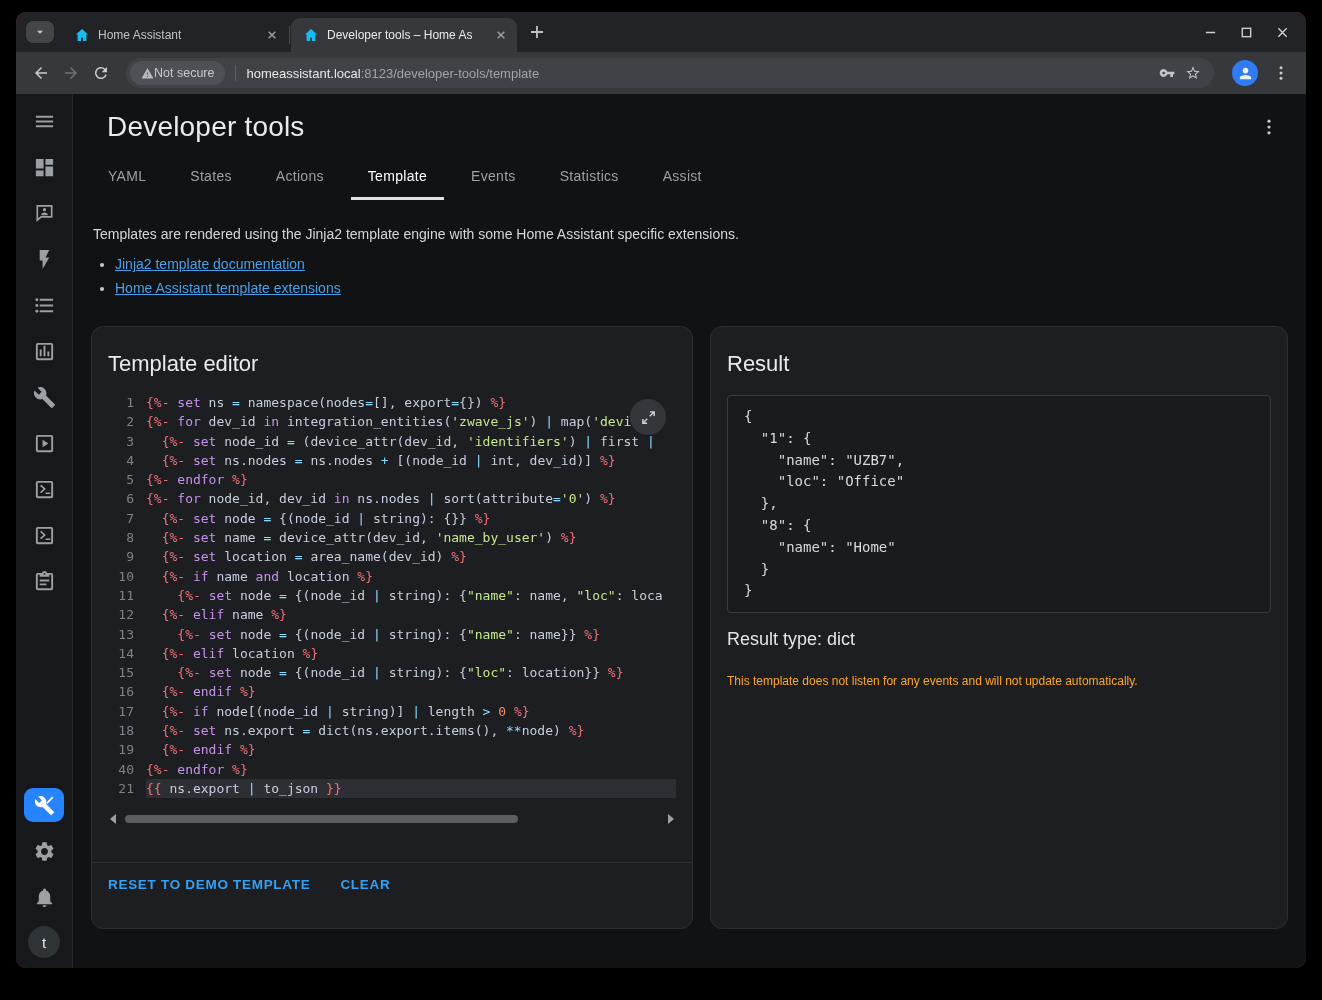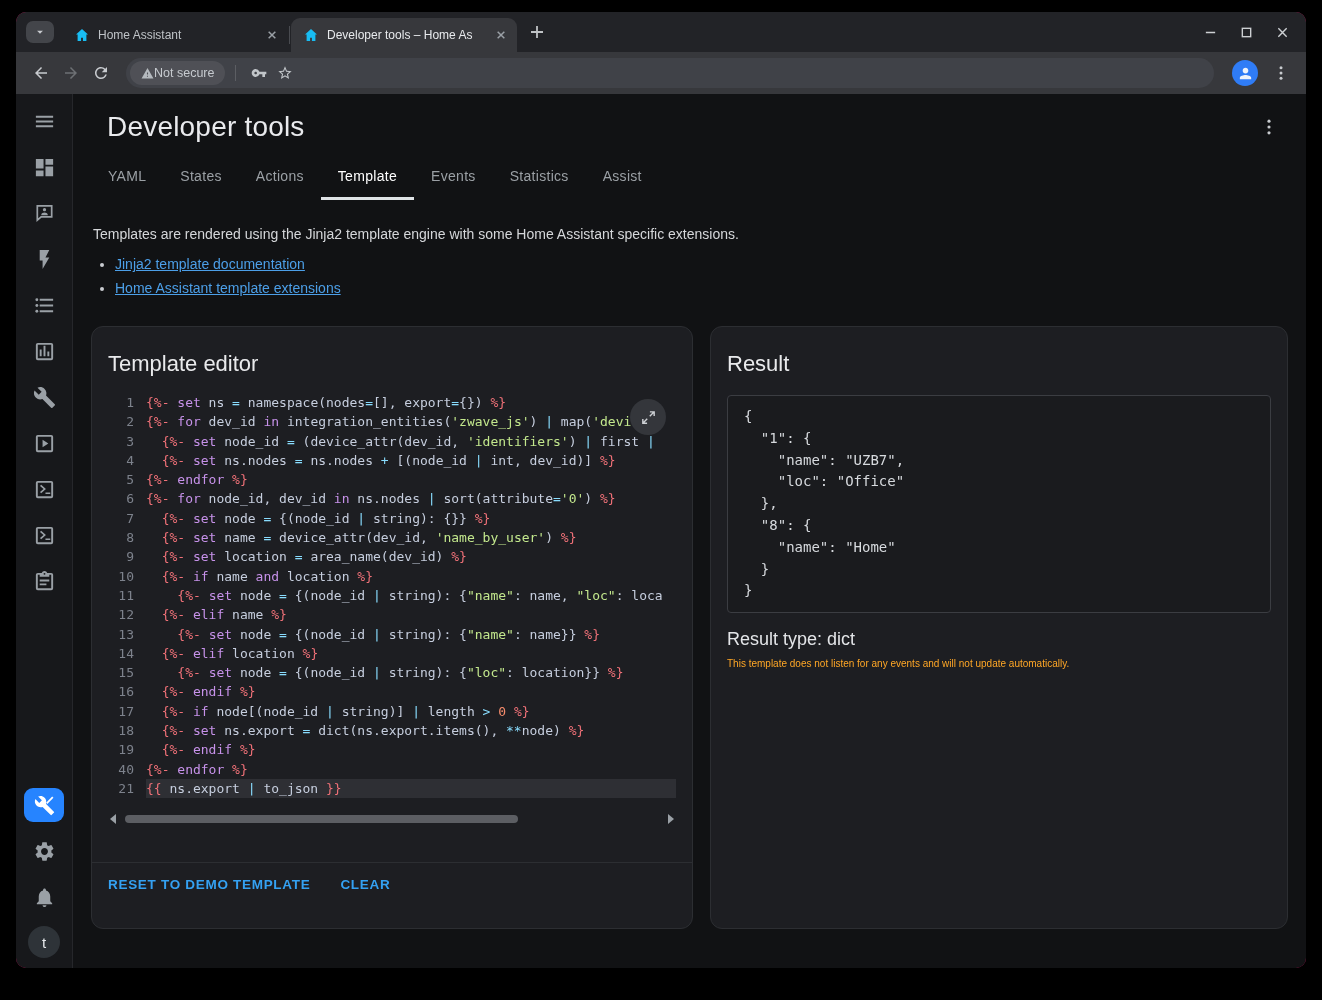--- a/index.html
+++ b/index.html
@@ -115,21 +115,21 @@
 
   .main { flex:1; min-width:0; display:flex; flex-direction:column; background:#111214; }
   .ha-header { display:flex; align-items:center; padding:16px 20px 0 34px; flex:none; }
   .ha-header h1 { margin:0; font-size:28px; font-weight:400; color:#e9eaed; letter-spacing:.2px; }
   .menu-dots {
     margin-left:auto; width:34px; height:34px; border:none; background:transparent;
     cursor:pointer; display:flex; align-items:center; justify-content:center;
   }
   .menu-dots svg { width:20px; height:20px; fill:#c7cace; }
 
-  .ha-tabs { display:flex; padding-left:18px; margin-top:12px; flex:none; }
+  .ha-tabs { display:flex; padding-left:18px; margin-top:12px; flex:none;gap:10px; }
   .ha-tab {
     padding:12px 17px 13px; font-size:14px; letter-spacing:.3px; color:#9ba0a5;
     background:transparent; border:none; border-bottom:3px solid transparent;
     cursor:pointer; font-family:inherit;
   }
   .ha-tab.active { color:#ffffff; border-bottom-color:#dfe3e6; font-weight:400; }
 
   .content { flex:1; padding:26px 18px 0; overflow:hidden; }
   .intro { margin:0 0 0 2px; font-size:14px; color:#d5d7da; }
   ul.links { margin:14px 0 0; padding-left:24px; font-size:14px; color:#c9ccd0; }
@@ -179,21 +179,21 @@
     background:transparent; border:none; color:var(--accent,#34a1f2); cursor:pointer;
     font-size:13.5px; font-weight:700; letter-spacing:.7px; font-family:inherit; padding:0;
   }
 
   .result-box {
     margin:4px 16px 0; border:1px solid #3b3d42; background:#1a1b1e; border-radius:4px;
     padding:10px 16px; font-family:"DejaVu Sans Mono", monospace; font-size:14px;
     line-height:21.8px; color:#d7dade; white-space:pre;
   }
   .result-type { margin:16px 16px 0; font-size:18px; color:#e3e5e8; }
-  .warning { margin:8px 16px 0; font-size:10px; color:var(--warning,#ffa726); }
+  .warning { margin:24px 16px 0; font-size:12px; color:var(--warning,#ffa726); }
 </style>
 </head>
 <body>
 
 <div class="window">
 
   <div class="tabstrip">
     <button class="tab-search">
       <svg viewBox="0 0 24 24">
           <path d="M7 10l5 5 5-5z"></path>
@@ -264,20 +264,21 @@
         </svg>
     </button>
     <div class="omnibox">
       <div class="security-chip">
         <svg viewBox="0 0 24 24">
             <path d="M1 21h22L12 2 1 21zm12-3h-2v-2h2v2zm0-4h-2v-4h2v4z"></path>
           </svg>
         <span>Not secure</span>
       </div>
       <div class="chip-divider"></div>
+      <span class="url"><span class="host">homeassistant.local</span><span class="path">:8123/developer-tools/template</span></span>
       <button class="omni-icon">
         <svg viewBox="0 0 24 24">
             <path d="M12.65 10A5.99 5.99 0 0 0 7 6c-3.31 0-6 2.69-6 6s2.69 6 6 6a5.99 5.99 0 0 0 5.65-4H17v4h4v-4h2v-4H12.65zM7 14c-1.1 0-2-.9-2-2s.9-2 2-2 2 .9 2 2-.9 2-2 2z"></path>
           </svg>
       </button>
       <button class="omni-icon">
         <svg viewBox="0 0 24 24">
             <path d="M22 9.24l-7.19-.62L12 2 9.19 8.63 2 9.24l5.46 4.73L5.82 21 12 17.27 18.18 21l-1.63-7.03L22 9.24zM12 15.4l-3.76 2.27 1-4.28-3.32-2.88 4.38-.38L12 6.1l1.71 4.04 4.38.38-3.32 2.88 1 4.28L12 15.4z"></path>
           </svg>
       </button>

